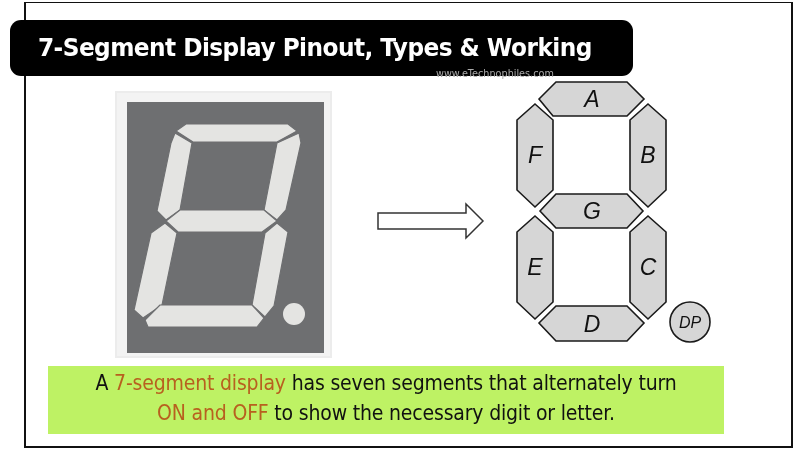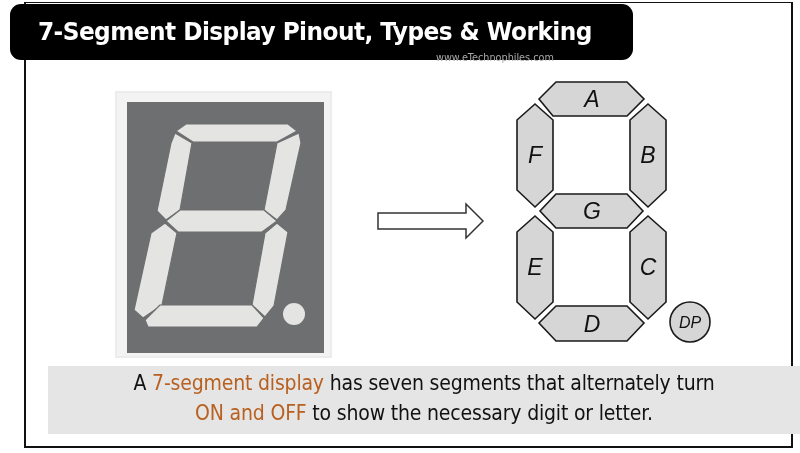--- a/index.html
+++ b/index.html
@@ -1,26 +1,26 @@
 <!DOCTYPE html>
 <html><head>
 <meta charset="utf-8">
 <style>
   html, body { margin:0; padding:0; background:#ffffff; }
   body { width:800px; height:453px; position:relative; overflow:hidden; font-family:"DejaVu Sans", sans-serif; }
   .frame { position:absolute; left:24px; top:2px; width:769px; height:446px; border:2px solid #111; border-top-width:1.5px; box-sizing:border-box; background:#fff; }
-  .title-box { position:absolute; left:10px; top:4px; width:623px; height:56px; background:#000; border-radius:11px; }
+  .title-box { position:absolute; left:10px; top:20px; width:623px; height:56px; background:#000; border-radius:11px; }
   .title-text { position:absolute; left:28px; top:13px; color:#fff; font-family:"DejaVu Sans", sans-serif; font-weight:bold; font-size:25px; letter-spacing:-0.6px; white-space:nowrap; transform:scaleX(0.93); transform-origin:left center; }
   .title-url { position:absolute; left:426px; top:47px; color:#aaaaaa; font-family:"DejaVu Sans", sans-serif; font-size:10.5px; white-space:nowrap; transform:scaleX(0.92); transform-origin:left center; }
   .photo { position:absolute; left:0; top:0; }
   .arrow { position:absolute; left:0; top:0; }
   .diagram { position:absolute; left:0; top:0; }
   .seg-label { font-family:"Liberation Sans", sans-serif; font-style:italic; font-size:23px; fill:#111; }
   .dp-label { font-family:"Liberation Sans", sans-serif; font-style:italic; font-size:16px; fill:#111; }
-  .caption { position:absolute; left:48px; top:366px; width:728px; height:68px; background:#e5e5e5;padding-left:24px; }
+  .caption { position:absolute; left:48px; top:366px; width:676px; height:68px; background:#bef264; }
   .caption-line { position:absolute; left:0; width:100%; text-align:center; font-family:"DejaVu Sans", sans-serif; font-size:21px; color:#111; white-space:nowrap; transform:scaleX(0.9); transform-origin:center center; letter-spacing:-0.2px; }
   .caption-line.l1 { top:5px; }
   .caption-line.l2 { top:35px; }
   .hl { color:#b8601f; }
 </style>
 </head>
 <body>
 
 <div class="frame"></div>
 

